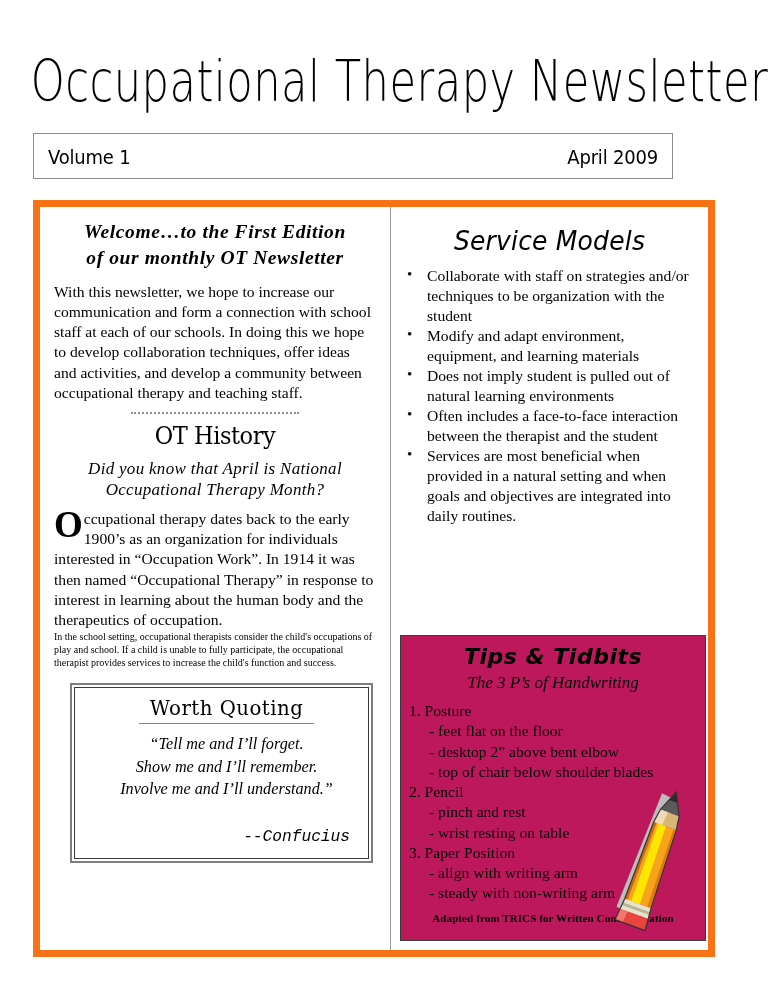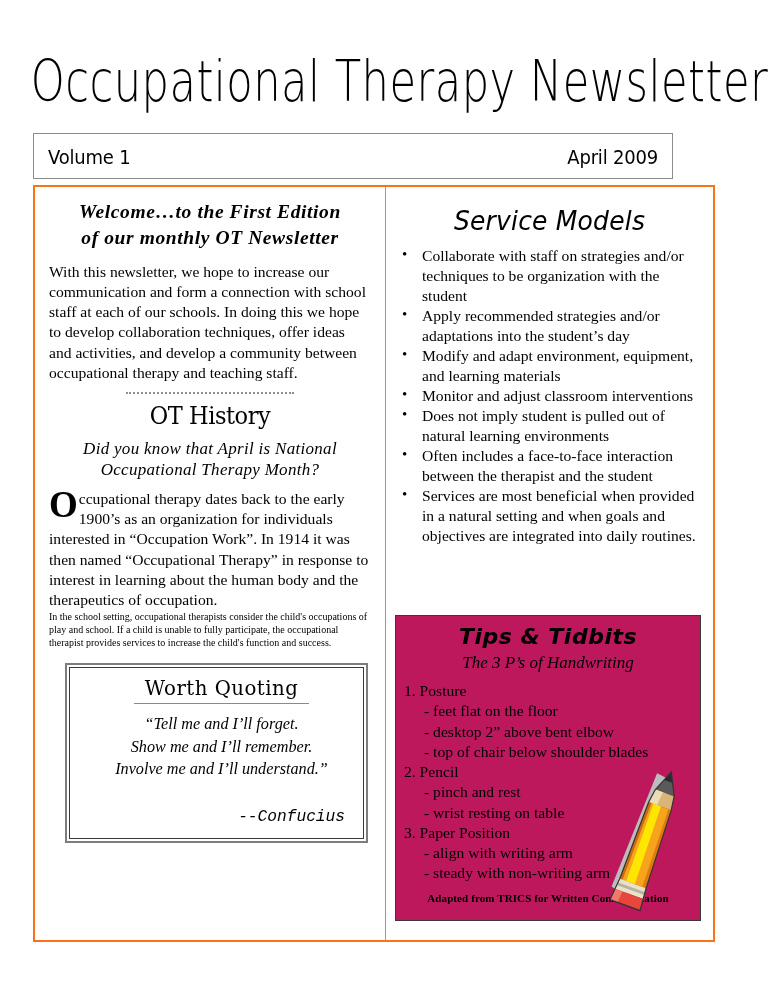--- a/index.html
+++ b/index.html
@@ -54,24 +54,24 @@
     font-size: 18px;
     font-weight: 400;
     transform: scaleY(1.12);
     letter-spacing: -0.2px;
   }
 
   
   .main-frame {
     position: absolute;
     left: 33px;
-    top: 185px;
+    top: 200px;
     width: 682px;
     height: 757px;
-    border: 2px solid #f97316;
+    border: 7px solid #f97316;
     box-sizing: border-box;
     display: flex;
   }
   .col-left {
     width: 350px;
     box-sizing: border-box;
     padding: 10px 14px 0 14px;
     position: relative;
   }
   .col-divider {
@@ -353,23 +353,21 @@
   </div>
 
   <div class="col-divider"></div>
 
   <div class="col-right">
 
     <div class="service-heading">Service Models</div>
 
     <ul class="bullets">
         <li>Collaborate with staff on strategies and/or techniques to be organization with the student</li>
-        <li>Apply recommended strategies and/or adaptations into the student’s day</li>
         <li>Modify and adapt environment, equipment, and learning materials</li>
-        <li>Monitor and adjust classroom interventions</li>
         <li>Does not imply student is pulled out of natural learning environments</li>
         <li>Often includes a face-to-face interaction between the therapist and the student</li>
         <li>Services are most beneficial when provided in a natural setting and when goals and objectives are integrated into daily routines.</li>
       </ul>
 
     <div class="tips-box">
       <div class="tips-title">Tips &amp; Tidbits</div>
       <div class="tips-sub">The 3 P’s of Handwriting</div>
 
       <ol class="tips-list">

